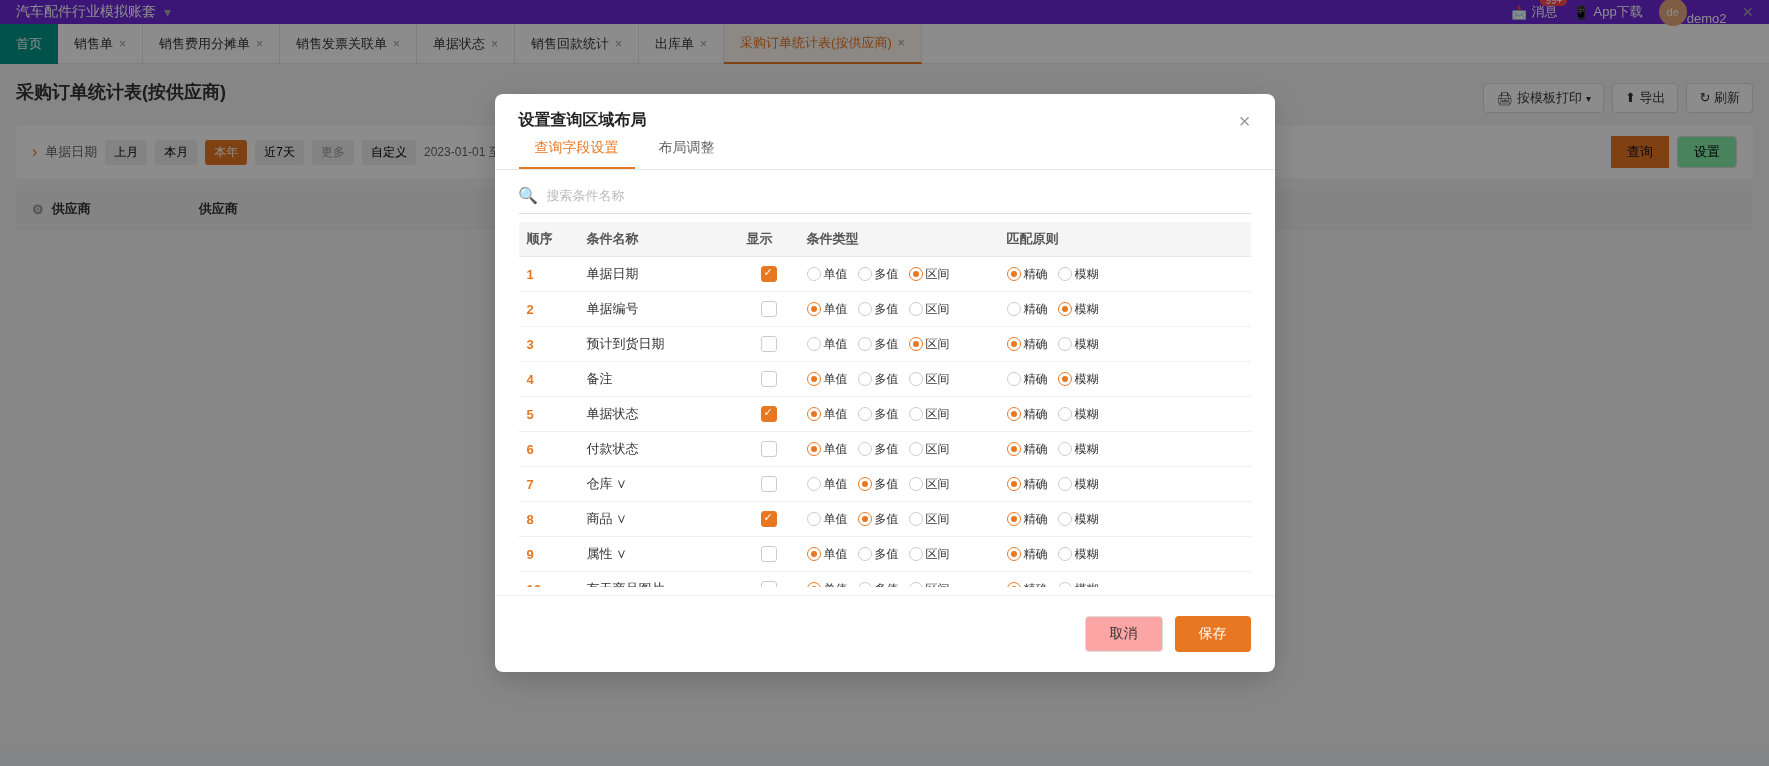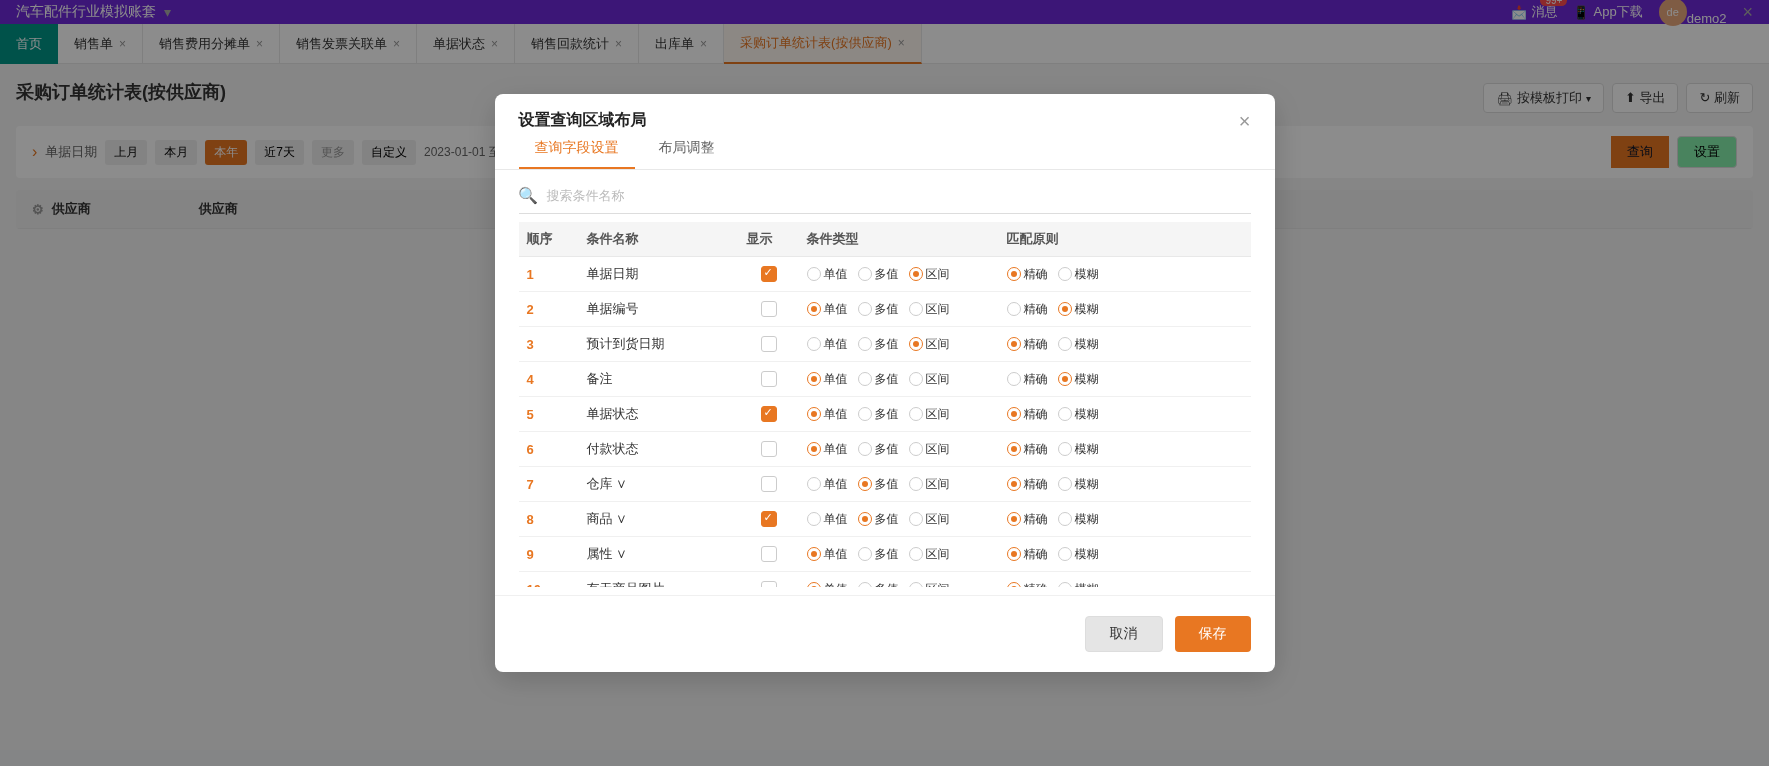--- a/index.html
+++ b/index.html
@@ -327,21 +327,21 @@
     
     .modal-footer {
       display: flex;
       justify-content: flex-end;
       gap: 12px;
       padding: 20px 24px;
       border-top: 1px solid #f0f0f0;
       margin-top: 8px;
     }
     .btn-cancel {
-      background: #e5e5e5;
+      background: #fca5a5;
       border: 1px solid #ddd;
       padding: 8px 24px;
       border-radius: 4px;
       cursor: pointer;
       font-size: 14px;
       color: #333;
     }
     .btn-save {
       background: #e87722;
       border: none;

